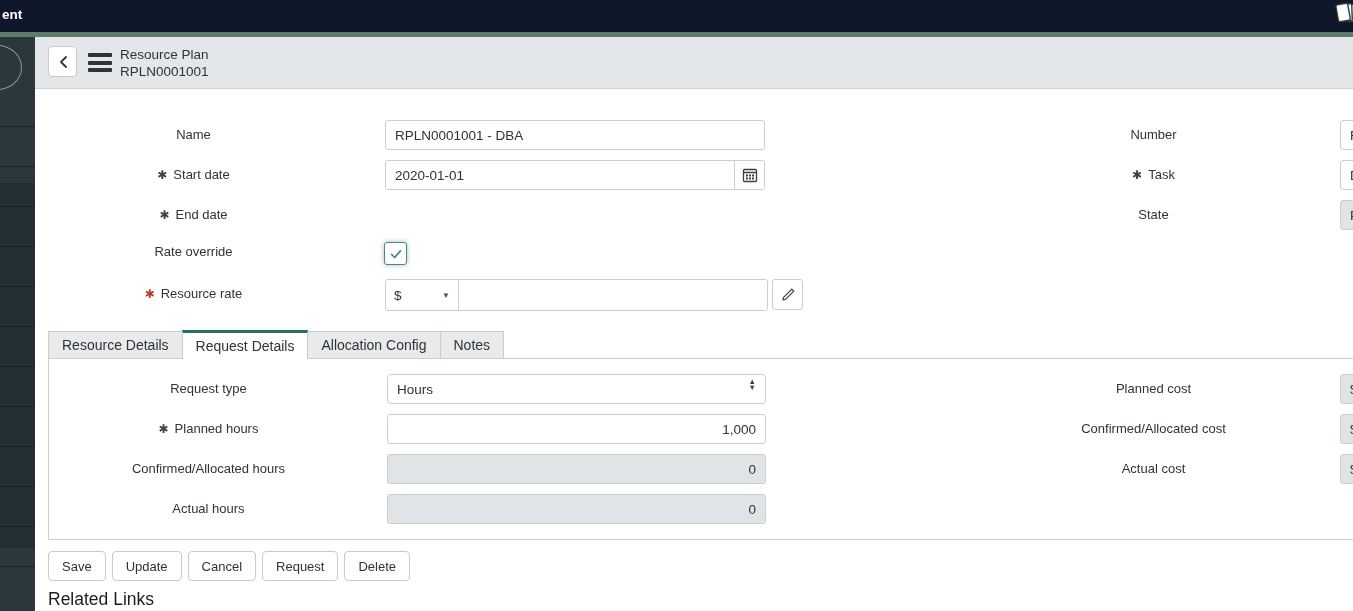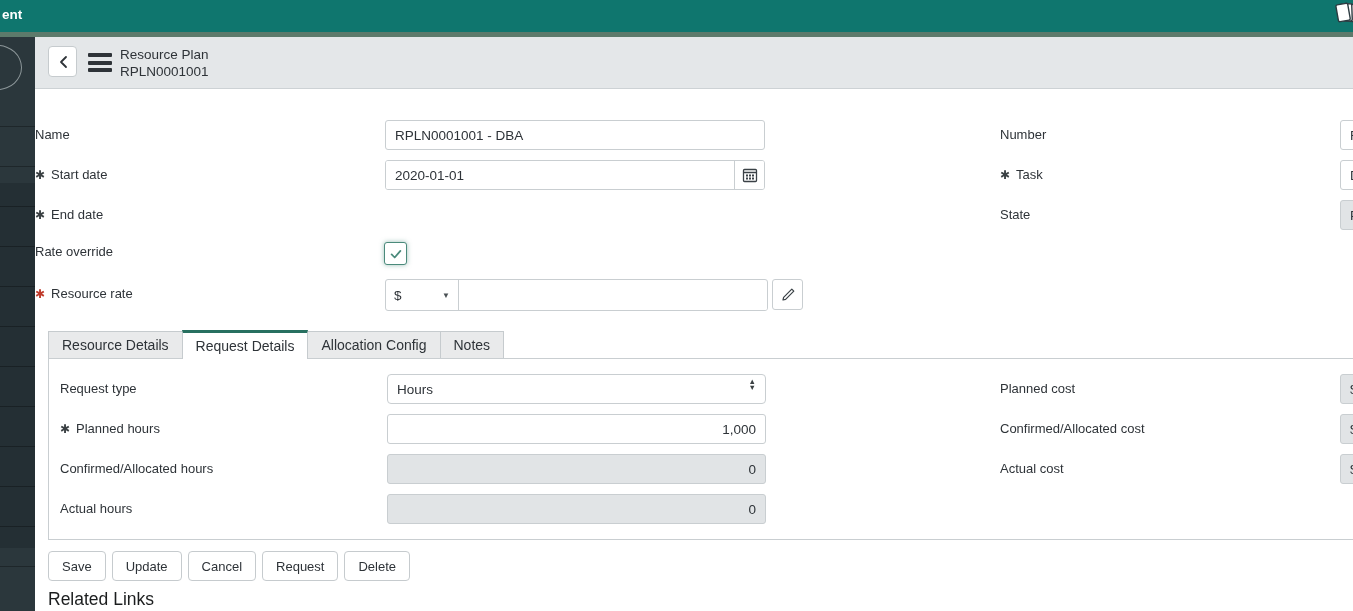--- a/index.html
+++ b/index.html
@@ -1,41 +1,41 @@
 <!DOCTYPE html>
 <html><head>
 <meta charset="utf-8">
 <style>
   * { margin:0; padding:0; box-sizing:border-box; }
   html,body { width:1353px; height:611px; overflow:hidden; }
   body { font-family:"Liberation Sans", sans-serif; background:#fff; color:#2e3338; }
   #app { position:relative; width:1353px; height:611px; overflow:hidden; background:#fff; }
 
   
-  .topbar { position:absolute; left:0; top:0; width:1353px; height:32px; background:#0f766e; }
+  .topbar { position:absolute; left:0; top:0; width:1353px; height:32px; background:#0f172a; }
   .topbar-frag { position:absolute; left:2px; top:7px; color:#fff; font-size:13.5px; font-weight:bold; }
   .pages-icon { position:absolute; right:-7px; top:1px; width:26px; height:26px; }
   .accent-strip { position:absolute; left:0; top:32px; width:1353px; height:5px; background:#5d7a6b; }
 
   
   .sidebar { position:absolute; left:0; top:37px; width:35px; height:574px; background:#2b373c; }
   .sidebar-circle { position:absolute; left:-27px; top:8px; width:49px; height:45px; border:1px solid #8d979a; border-radius:50%; }
   .sidebar-dark { position:absolute; left:0; top:146px; width:35px; height:365px; background:#242f34; }
   .sidebar-rows { position:absolute; left:0; top:50px; width:35px; height:500px;
     background:repeating-linear-gradient(to bottom, transparent 0 39px, rgba(0,0,0,0.30) 39px 40px); }
 
   
   .hdr { position:absolute; left:35px; top:37px; width:1318px; height:52px; background:#e4e7e9; border-bottom:1px solid #cdd2d5; }
   .back-btn { position:absolute; left:13px; top:9px; width:29px; height:31px; background:#fff; border:1px solid #c6cbce; border-radius:4px; display:flex; align-items:center; justify-content:center; cursor:pointer; }
   .burger { position:absolute; left:53px; top:16px; width:24px; height:19px; display:flex; flex-direction:column; justify-content:space-between; cursor:pointer; }
   .burger span { display:block; width:24px; height:4px; background:#2e3338; border-radius:1px; }
   .hdr-title { position:absolute; left:85px; top:9px; font-size:13.5px; line-height:17px; color:#2e3338; }
 
   
-  .lbl { position:absolute; height:30px; line-height:30px; font-size:13px; color:#2e3338; text-align:left; white-space:nowrap; }
+  .lbl { position:absolute; height:30px; line-height:30px; font-size:13px; color:#2e3338; text-align:center; white-space:nowrap; }
   .req { display:inline-block; margin-right:6px; font-size:12px; color:#3a4043; }
   .req.red { color:#bf3a2b; }
   .fld { position:absolute; height:48px; }
   .inp { width:100%; height:30px; border:1px solid #c9ced1; border-radius:3px; background:#fff; color:#2e3338; font:13.5px "Liberation Sans", sans-serif; padding:0 9px; outline:none; }
   .inp.num { text-align:right; }
   .inp.ro { background:#e1e4e6; }
   .igroup { display:flex; width:100%; height:30px; border:1px solid #c9ced1; border-radius:3px; background:#fff; overflow:hidden; }
   .igroup input { flex:1; border:none; height:28px; font:13.5px "Liberation Sans", sans-serif; color:#2e3338; padding:0 9px; outline:none; background:#fff; }
   .icon-btn { width:30px; height:28px; border:none; border-left:1px solid #c9ced1; background:#fff; display:flex; align-items:center; justify-content:center; cursor:pointer; }
   .checkbox { position:absolute; width:23px; height:23px; background:#fff; border:1.5px solid #4a8a7b; border-radius:3px; box-shadow:0 0 5px rgba(74,138,123,.55); display:flex; align-items:center; justify-content:center; cursor:pointer; }

